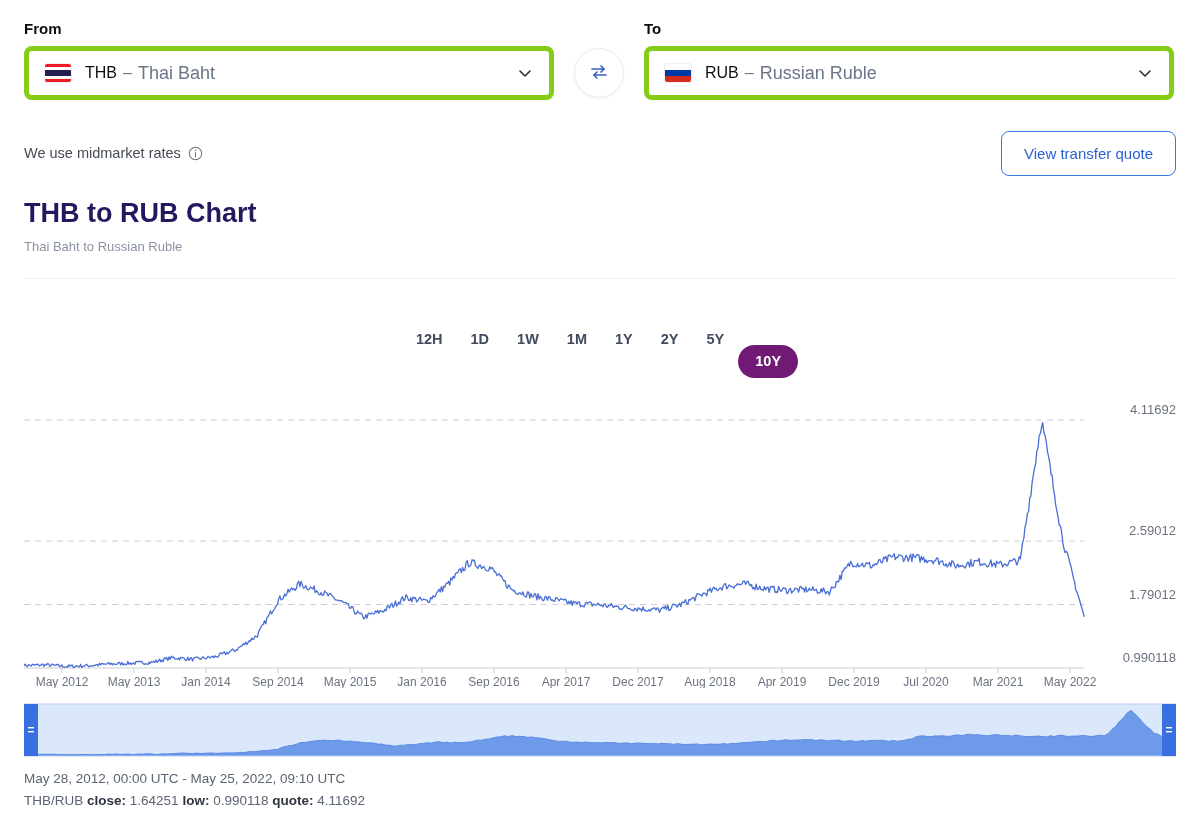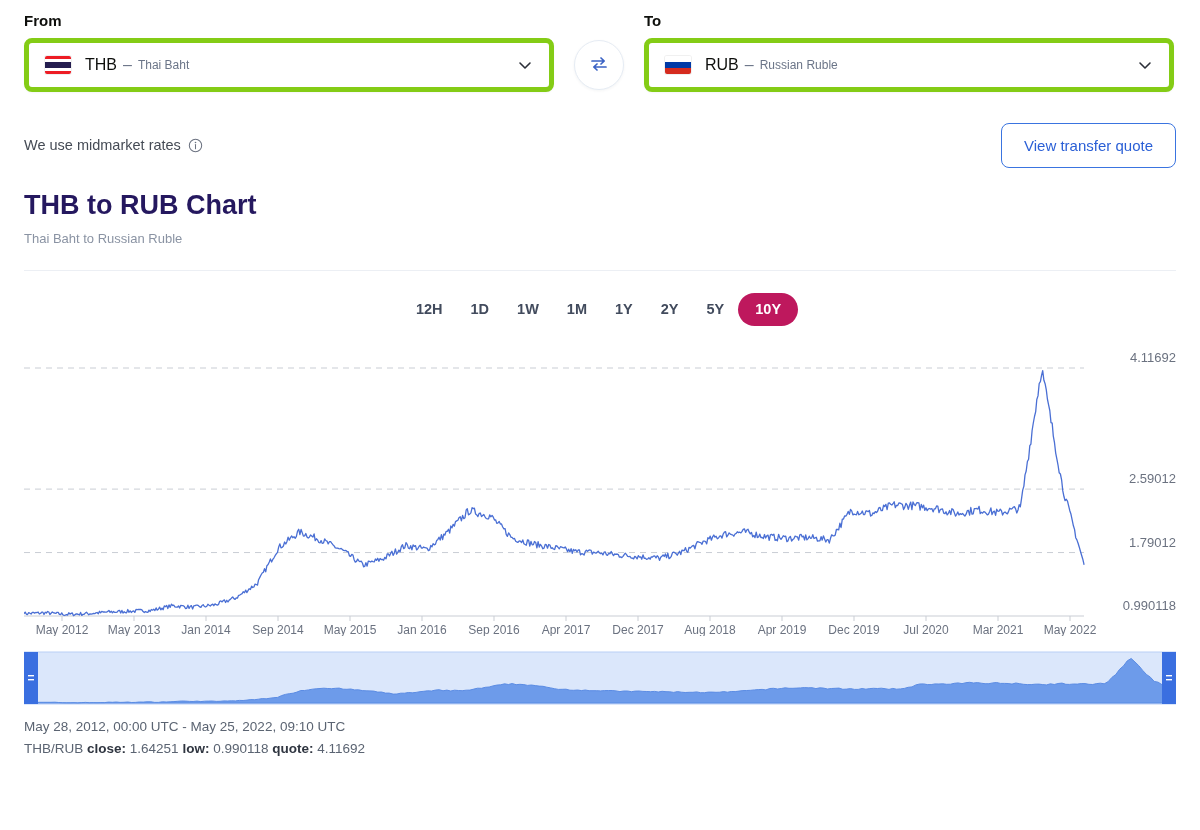--- a/index.html
+++ b/index.html
@@ -4,21 +4,21 @@
 <style>
   * { box-sizing: border-box; }
   html, body {
     margin: 0; padding: 0;
     width: 1200px; height: 830px;
     background: #ffffff;
     font-family: "Liberation Sans", sans-serif;
     color: #37517e;
     -webkit-font-smoothing: antialiased;
   }
-  .page { position: relative; width: 1200px; height: 830px; padding: 0 24px; }
+  .page { position: relative; width: 1200px; height: 830px; padding: 8px 24px; }
 
   
   .selector-row { display: flex; align-items: flex-end; padding-top: 12px; }
   .field { position: relative; }
   .field-from { width: 530px; }
   .field-to { width: 530px; }
   .field-label {
     font-size: 15px; font-weight: bold; color: #0e0f0c;
     margin-bottom: 8px; line-height: 18px;
   }
@@ -35,21 +35,21 @@
   .flag-th span:nth-child(1) { height: 17%; background: #ED1C24; }
   .flag-th span:nth-child(2) { height: 16%; background: #fff; }
   .flag-th span:nth-child(3) { height: 34%; background: #241D4F; }
   .flag-th span:nth-child(4) { height: 16%; background: #fff; }
   .flag-th span:nth-child(5) { height: 17%; background: #ED1C24; }
   .flag-ru span:nth-child(1) { height: 34%; background: #fff; }
   .flag-ru span:nth-child(2) { height: 33%; background: #0039A6; }
   .flag-ru span:nth-child(3) { height: 33%; background: #D52B1E; }
   .sel-code { font-size: 16px; color: #0e0f0c; margin-right: 6px; }
   .sel-dash { font-size: 16px; color: #6b7588; margin-right: 6px; }
-  .sel-name { font-size: 12px; color: #6b7588; }
+  .sel-name { font-size: 18px; color: #6b7588; }
   .chev { margin-left: auto; width: 16px; height: 16px; }
   .swap-wrap { width: 90px; display: flex; justify-content: center; align-items: center;
                height: 54px; }
   .swap-btn {
     width: 50px; height: 50px; border-radius: 50%;
     border: 1px solid #e6ecf4; background: #fff; cursor: pointer;
     display: flex; align-items: center; justify-content: center;
     box-shadow: 0 1px 3px rgba(23,36,64,.05);
   }
 
@@ -76,21 +76,21 @@
   .divider { border-top: 1px solid #eceff4; margin-top: 24px; }
 
   
   .tabs { display: flex; justify-content: center; align-items: center; gap: 0;
           margin-top: 22px; }
   .tab {
     font-size: 14.5px; font-weight: bold; color: #424b5d;
     padding: 8px 14px; border-radius: 999px; cursor: pointer; background: transparent;
     border: none; line-height: 1; font-family: inherit;
   }
-  .tab.active { background: #be185d; color: #fff; padding: 9px 17px; }
+  .tab.active { background: #701a75; color: #fff; padding: 9px 17px; margin-top: 44px; }
 
   
   .chart-area { position: relative; margin-top: 20px; height: 290px; }
   .chart-svg { display: block; }
   .ylab { font-size: 13px; fill: #6b7280; font-family: "Liberation Sans", sans-serif; }
   .xlab { font-size: 12px; fill: #6b7280; font-family: "Liberation Sans", sans-serif; }
 
   
   .nav-area { margin-top: 12px; height: 60px; position: relative; }
 

